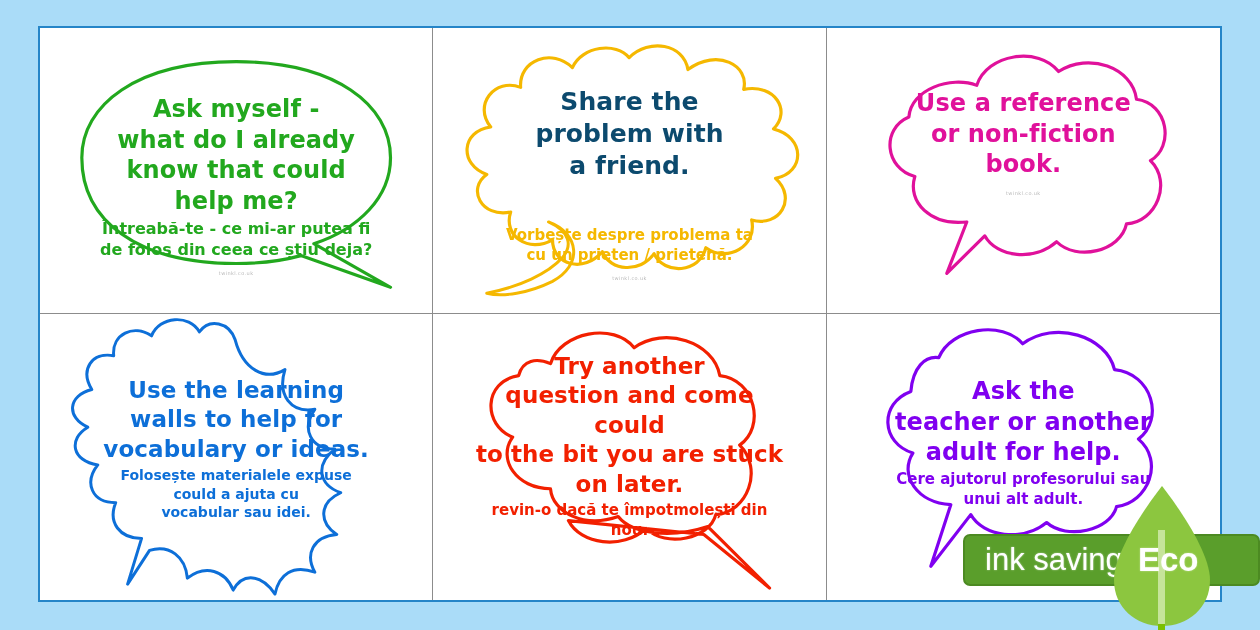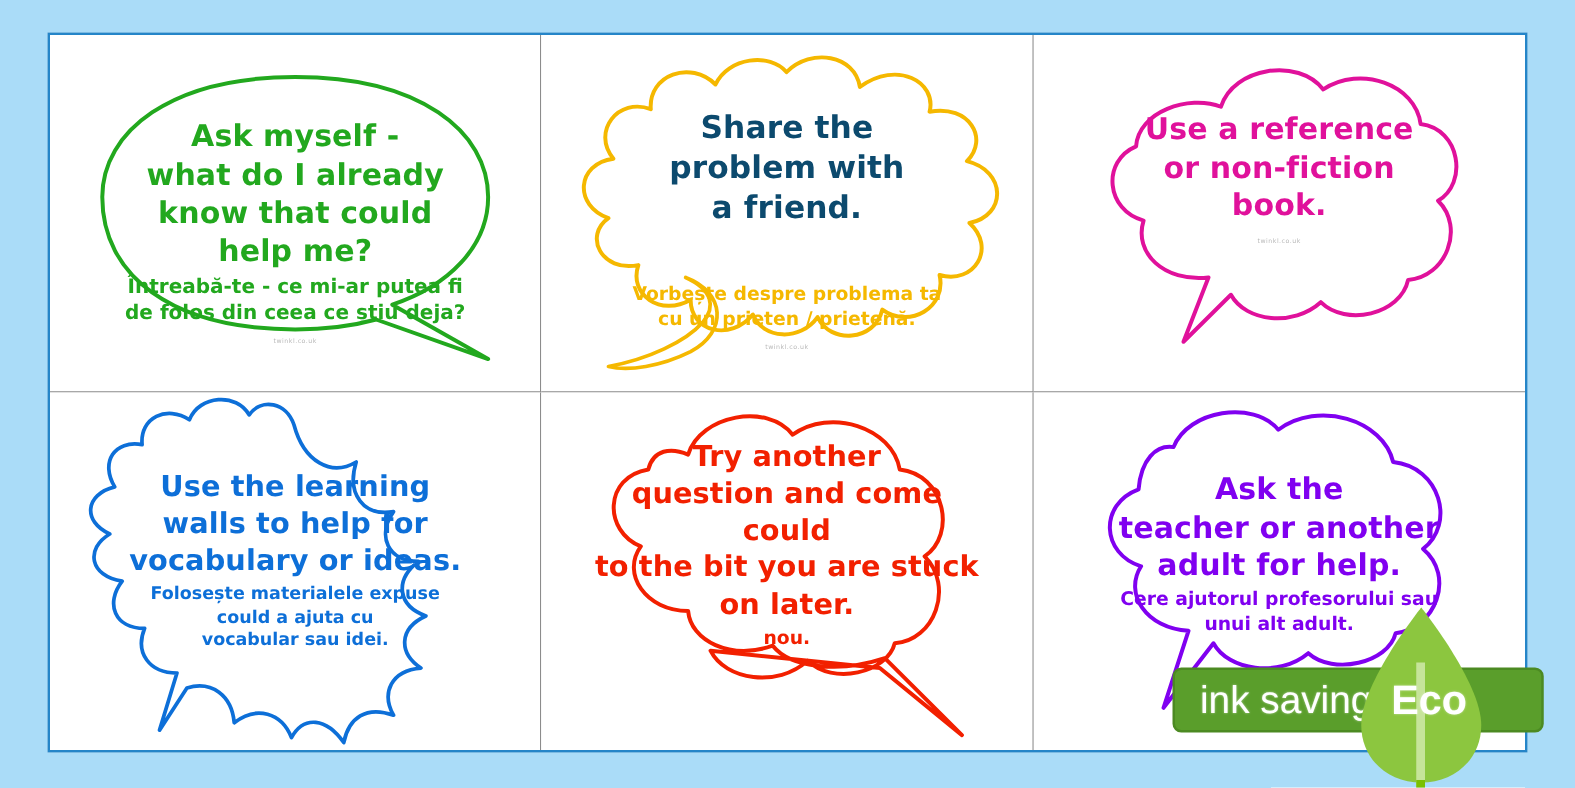--- a/index.html
+++ b/index.html
@@ -82,21 +82,21 @@
   .c5 .title{font-size:23px;}
   .c5 .sub{font-size:15px;}
   .c6 .title{font-size:24px;}
   .c6 .sub{font-size:15px;}
   .c1 .sub{font-size:16px;}
   .c2 .sub{font-size:15px;margin-top:44px;}
   .c3 .sub{font-size:15px;}
 
   
   .eco{
-    position:absolute;left:938px;top:534px;
+    position:absolute;left:963px;top:534px;
     width:276px;height:52px;
   }
   .eco-bar{
     position:absolute;left:0;top:0;
     width:297px;height:52px;
     background:#5a9e2b;
     border:2px solid #4c8a22;
     border-radius:7px;
     box-sizing:border-box;
   }
@@ -248,20 +248,21 @@
         </svg>
       </div>
       <div class="txt">
         <div class="title" style="color:#f22000">
           <div>Try another</div>
           <div>question and come could</div>
           <div>to the bit you are stuck</div>
           <div>on later.</div>
         </div>
         <div class="sub" style="color:#f22000">
+          <div>revin-o dacă te împotmolești din</div>
           <div>nou.</div>
         </div>
       </div>
     </div>
 
     <div class="card c6">
       <div class="bubble-wrap">
         <svg viewBox="0 0 394 288" preserveAspectRatio="none" aria-hidden="true">
           <path d="M112 44 C124 14 176 6 196 30 C228 6 280 22 288 56
                    C326 60 338 106 312 126 C338 148 322 190 290 194

